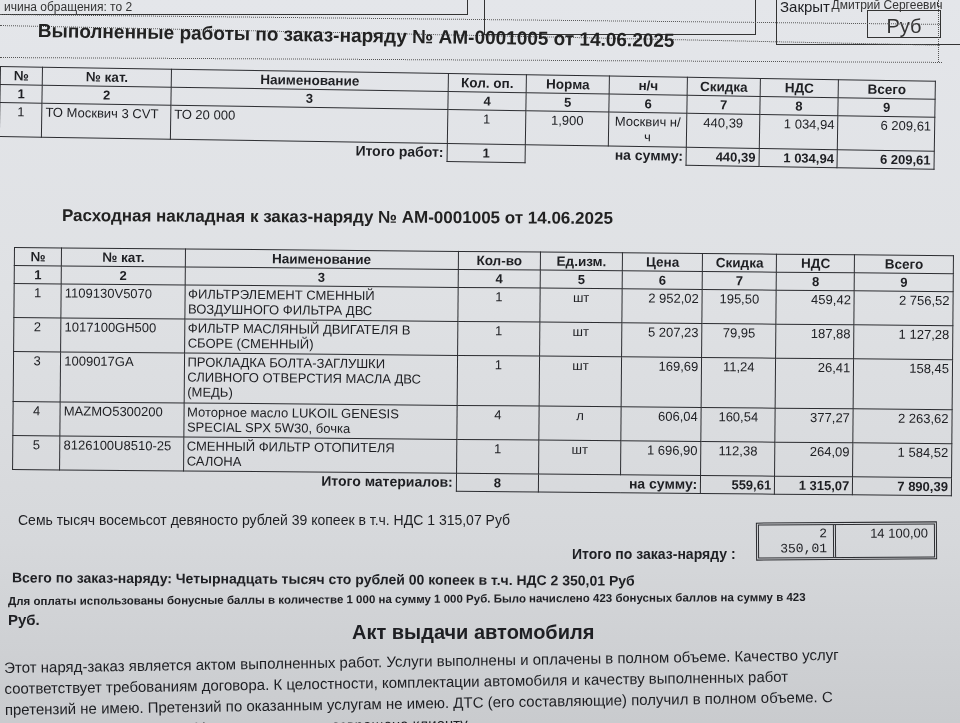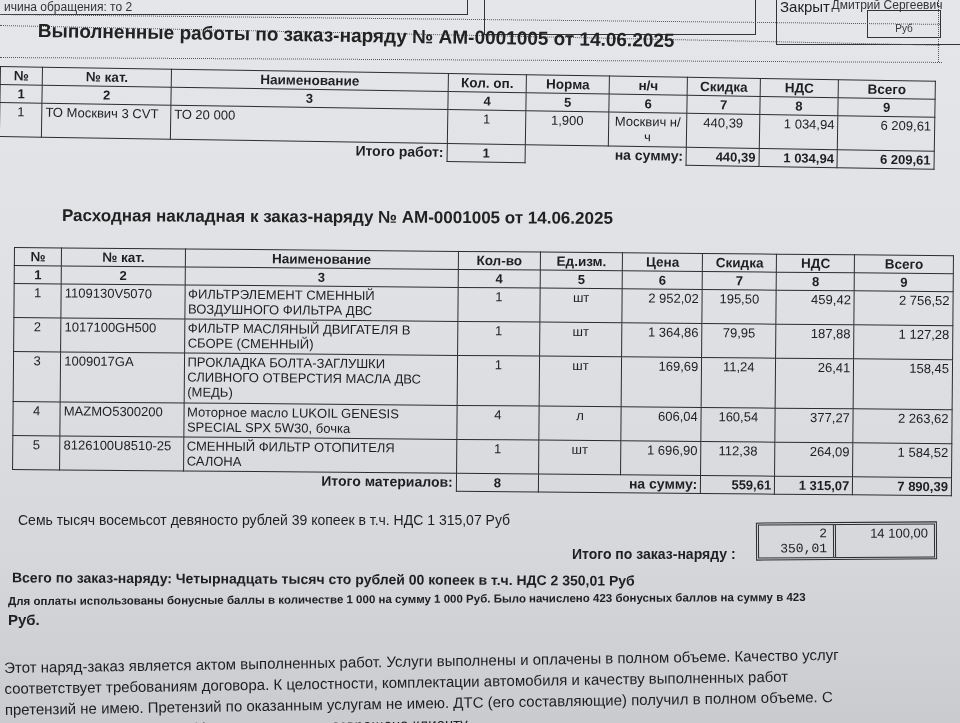--- a/index.html
+++ b/index.html
@@ -52,21 +52,21 @@
 
   <div class="top-reason">ичина обращения: то 2</div>
   <div class="top-box" style="left:-2px; top:-6px; width:468px; height:20px;"></div>
   <div class="top-box" style="left:484px; top:-6px; width:270px; height:40px;"></div>
   <div class="top-box" style="left:776px; top:-6px; width:220px; height:50px;">
     <span style="margin-top:4px;">Дмитрий Сергеевич</span>
   </div>
 
   <div style="position:absolute; left:750px; top:-2px; width:110px; font-size:15px; text-align:center;">Закрыт</div>
   <div class="top-box" style="left:867px; top:10px; width:72px; height:26px; border-top:1.5px solid #333;">
-    <span style="font-size:10px; margin-top:12px;">Руб</span>
+    <span style="font-size:20px; margin-top:4px;">Руб</span>
   </div>
   <div class="dotline" style="left:0; top:14px; width:940px; transform:rotate(0.6deg); transform-origin:left;"></div>
   <div class="dotline" style="left:0; top:25px; width:940px; transform:rotate(1.2deg); transform-origin:left;"></div>
   <div class="dotv" style="left:938px; top:0; height:62px;"></div>
 
   <h1 class="sec-title" style="left:38px; top:20px; font-size:19px; transform:rotate(0.9deg);">Выполненные работы по заказ-наряду №  АМ-0001005 от 14.06.2025</h1>
   <div class="dotline" style="left:0; top:57px; width:942px; transform:rotate(0.3deg); transform-origin:left;"></div>
 
   <table class="grid" style="left:0px; top:66px; width:936px; transform:rotate(0.9deg); transform-origin:left top;">
     <colgroup>
@@ -176,21 +176,21 @@
       <td class="c">195,50</td>
       <td class="r">459,42</td>
       <td class="r">2 756,52</td>
     </tr>
     <tr style="height:34px;">
       <td class="c">2</td>
       <td>1017100GH500</td>
       <td>ФИЛЬТР МАСЛЯНЫЙ ДВИГАТЕЛЯ В СБОРЕ (СМЕННЫЙ)</td>
       <td class="c">1</td>
       <td class="c">шт</td>
-      <td class="r">1 364,86</td>
+      <td class="r">5 207,23</td>
       <td class="c">79,95</td>
       <td class="r">187,88</td>
       <td class="r">1 127,28</td>
     </tr>
     <tr style="height:50px;">
       <td class="c">3</td>
       <td>1009017GA</td>
       <td>ПРОКЛАДКА БОЛТА-ЗАГЛУШКИ СЛИВНОГО ОТВЕРСТИЯ МАСЛА ДВС (МЕДЬ)</td>
       <td class="c">1</td>
       <td class="c">шт</td>
@@ -239,19 +239,20 @@
   <div class="text-line text-bold" style="left:572px; top:546px;">Итого по заказ-наряду :</div>
   <div class="totals-box" style="left:756px; top:522px; transform:rotate(-0.4deg);">
     <div style="width:62px;font-family:Liberation Mono, monospace;">2 350,01</div>
     <div style="width:86px;">14 100,00</div>
   </div>
 
   <div class="text-line text-bold" style="left:12px; top:571px; font-size:14px; transform:rotate(0.3deg);">Всего по заказ-наряду: Четырнадцать тысяч сто рублей 00 копеек в т.ч. НДС 2 350,01 Руб</div>
   <div class="text-line text-bold" style="left:8px; top:593px; font-size:11.5px; transform:rotate(-0.3deg);">Для оплаты использованы бонусные баллы в количестве 1 000 на сумму 1 000 Руб. Было начислено 423 бонусных баллов на сумму в 423</div>
   <div class="text-line text-bold" style="left:8px; top:611px; font-size:15px;">Руб.</div>
 
+  <div class="act-title" style="left:352px; top:621px;">Акт выдачи автомобиля</div>
   <div class="act-body" style="left:4px; top:657px; width:944px; transform:rotate(-0.9deg); transform-origin:left top;">
     <span class="line">Этот наряд-заказ является актом выполненных работ. Услуги выполнены и оплачены в полном объеме. Качество услуг</span>
     <span class="line">соответствует требованиям договора. К целостности, комплектации автомобиля и качеству выполненных работ</span>
     <span class="line">претензий не имею. Претензий по оказанным услугам не имею. ДТС (его составляющие) получил в полном объеме. С</span>
     <span class="line" style="padding-left:190px;">Упаковочная тара возвращена клиенту.</span>
   </div>
 </div>
 
 </body></html>

